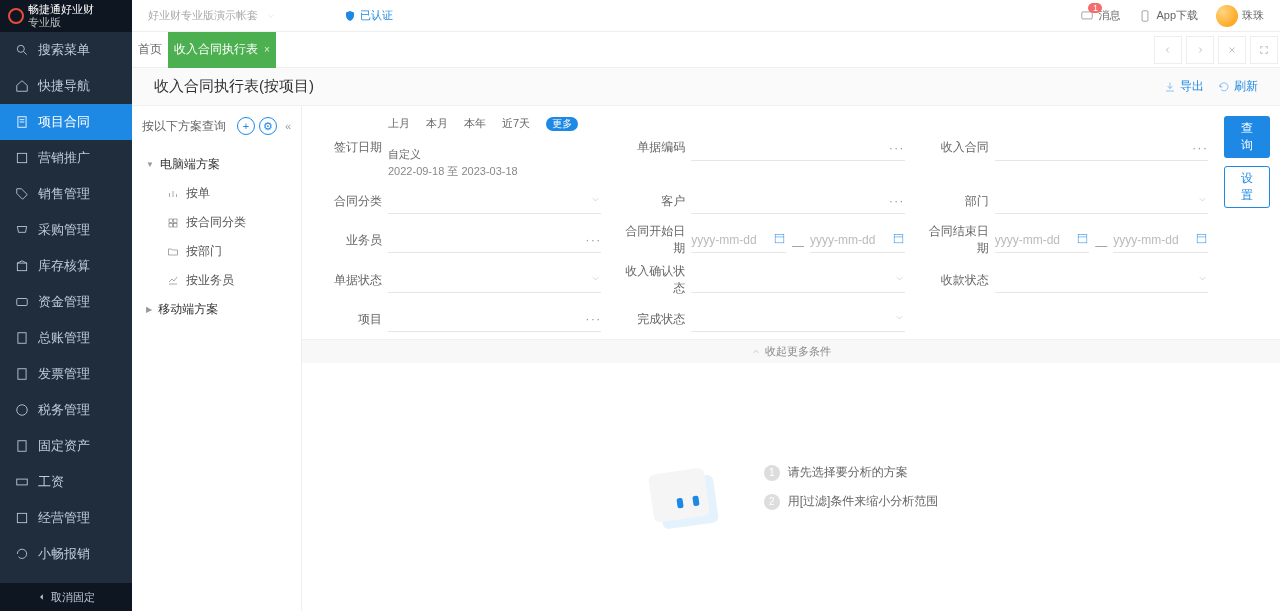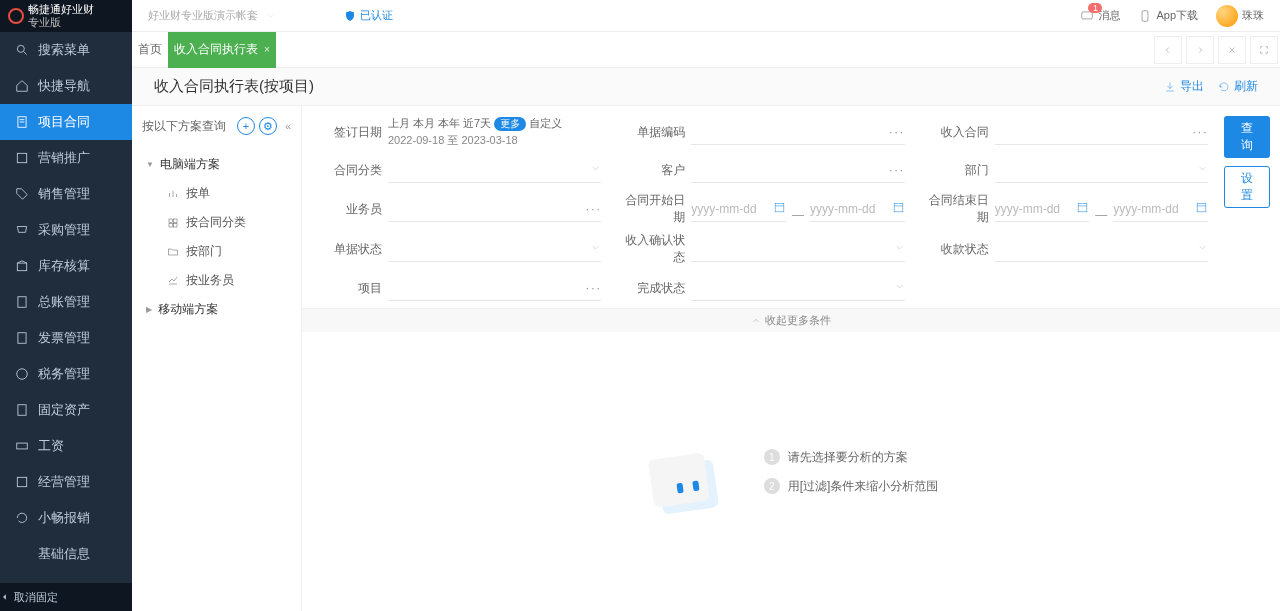--- a/index.html
+++ b/index.html
@@ -9,21 +9,21 @@
 
 .sidebar { width: 132px; background: #1f2d3d; color: #bfcbd9; display: flex; flex-direction: column; }
 .logo { height: 32px; background: #0e1621; display: flex; align-items: center; padding: 0 8px; gap: 4px; color: #fff; font-size: 11px; }
 .logo-icon { width: 16px; height: 16px; border: 2px solid #e74c3c; border-radius: 50%; display: flex; align-items: center; justify-content: center; }
 .logo-sub { font-size: 11px; color: #bbb; margin-top: -2px; }
 .menu { flex: 1; overflow-y: auto; }
 .menu-item { display: flex; align-items: center; gap: 8px; padding: 9px 14px; cursor: pointer; font-size: 13px; }
 .menu-item.active { background: #1e88e5; color: #fff; }
 .menu-icon { width: 16px; height: 16px; display: inline-flex; align-items: center; justify-content: center; }
 .menu-icon svg { width: 14px; height: 14px; stroke: currentColor; fill: none; stroke-width: 1.5; }
-.sidebar-footer { height: 28px; background: #0e1621; display: flex; align-items: center; gap: 4px; font-size: 11px; cursor: pointer; }
+.sidebar-footer { height: 28px; background: #0e1621; display: flex; align-items: center; justify-content: center; gap: 4px; font-size: 11px; cursor: pointer; }
 .sidebar-footer svg { width: 10px; height: 10px; stroke: currentColor; fill: currentColor; }
 
 
 .main { flex: 1; display: flex; flex-direction: column; background: #fff; min-width: 0; }
 
 
 .topbar { height: 32px; display: flex; align-items: center; padding: 0 16px; border-bottom: 1px solid #eee; gap: 16px; color: #666; font-size: 11px; }
 .topbar-select { display: flex; align-items: center; gap: 8px; color: #aaa; cursor: pointer; width: 180px; }
 .topbar-select svg { width: 10px; height: 10px; stroke: #ccc; }
 .verified { display: flex; align-items: center; gap: 4px; color: #1e88e5; }
@@ -74,21 +74,21 @@
 .filters { flex: 1; padding: 10px 16px 4px; }
 .filter-grid { display: grid; grid-template-columns: repeat(3, 1fr); gap: 6px 20px; }
 .filter-row { display: flex; align-items: center; min-height: 32px; }
 .filter-label { width: 70px; text-align: right; color: #666; font-size: 12px; padding-right: 6px; }
 .filter-ctrl { flex: 1; display: flex; align-items: center; border-bottom: 1px solid #e6e6e6; height: 26px; position: relative; }
 .filter-ctrl input { border: none; outline: none; width: 100%; font-size: 12px; color: #333; background: transparent; }
 .filter-ctrl input::placeholder { color: #bbb; }
 .filter-chevron { color: #aaa; font-size: 10px; margin-left: auto; cursor: pointer; }
 .filter-chevron svg { width: 11px; height: 11px; stroke: #aaa; fill: none; }
 .ellipsis { letter-spacing: 1px; color: #999; font-size: 13px; cursor: pointer; }
-.date-preset { display: flex; gap: 3px; align-items: center; flex-wrap: wrap; }
+.date-preset { display: flex; gap: 16px; align-items: center; flex-wrap: wrap; }
 .date-preset-item { color: #666; cursor: pointer; font-size: 11px; }
 .date-preset-item.more { background: #1e88e5; color: #fff; border-radius: 8px; padding: 0 6px; font-size: 10px; }
 .date-range-text { color: #888; font-size: 11px; margin-top: 2px; }
 .date-pair { display: flex; align-items: flex-end; gap: 6px; }
 .date-box { flex: 1; border-bottom: 1px solid #e6e6e6; height: 26px; display: flex; align-items: center; }
 .date-box input { border: none; outline: none; width: 100%; font-size: 12px; background: transparent; }
 .date-box input::placeholder { color: #bbb; }
 .date-icon svg { width: 13px; height: 13px; stroke: #1e88e5; fill: none; }
 .date-sep { color: #999; }
 
@@ -179,20 +179,28 @@
           <span>采购管理</span>
         </div>
       <div class="menu-item">
           <span class="menu-icon">
             <svg viewBox="0 0 24 24">
               <rect x="4" y="7" width="16" height="13"></rect>
               <path d="M4 7l8-4 8 4"></path>
             </svg>
           </span>
           <span>库存核算</span>
+        </div>
+      <div class="menu-item">
+          <span class="menu-icon">
+            <svg viewBox="0 0 24 24">
+              <rect x="3" y="6" width="18" height="12" rx="2"></rect>
+            </svg>
+          </span>
+          <span>资金管理</span>
         </div>
       <div class="menu-item">
           <span class="menu-icon">
             <svg viewBox="0 0 24 24">
               <rect x="5" y="3" width="14" height="18"></rect>
             </svg>
           </span>
           <span>总账管理</span>
         </div>
       <div class="menu-item">

